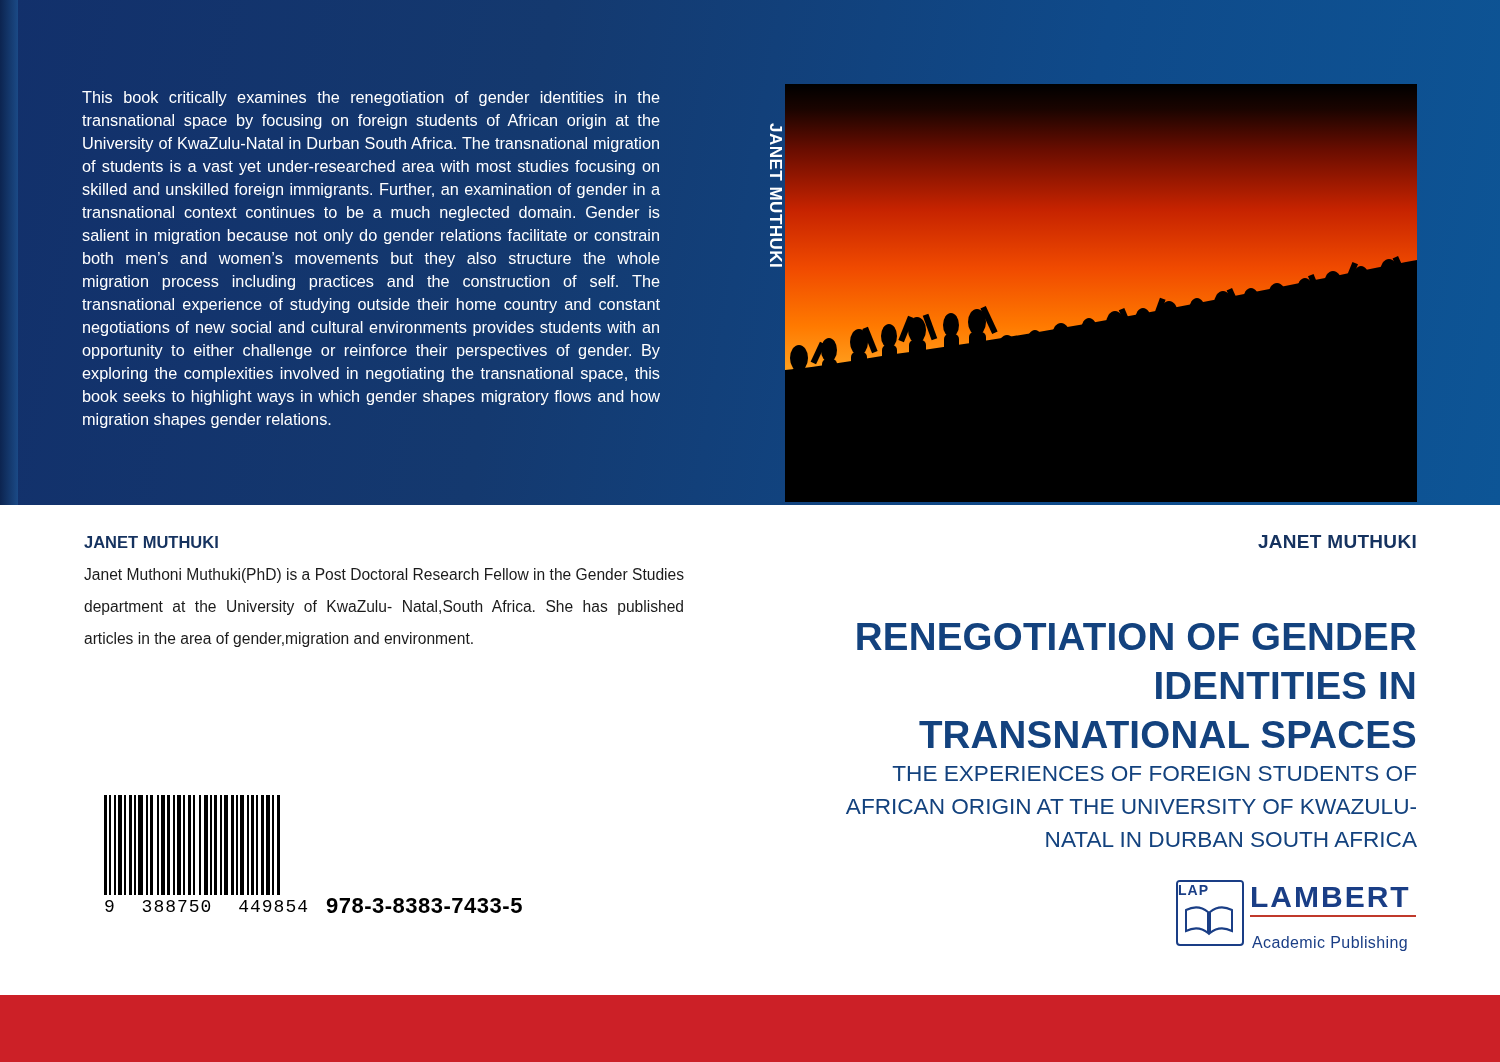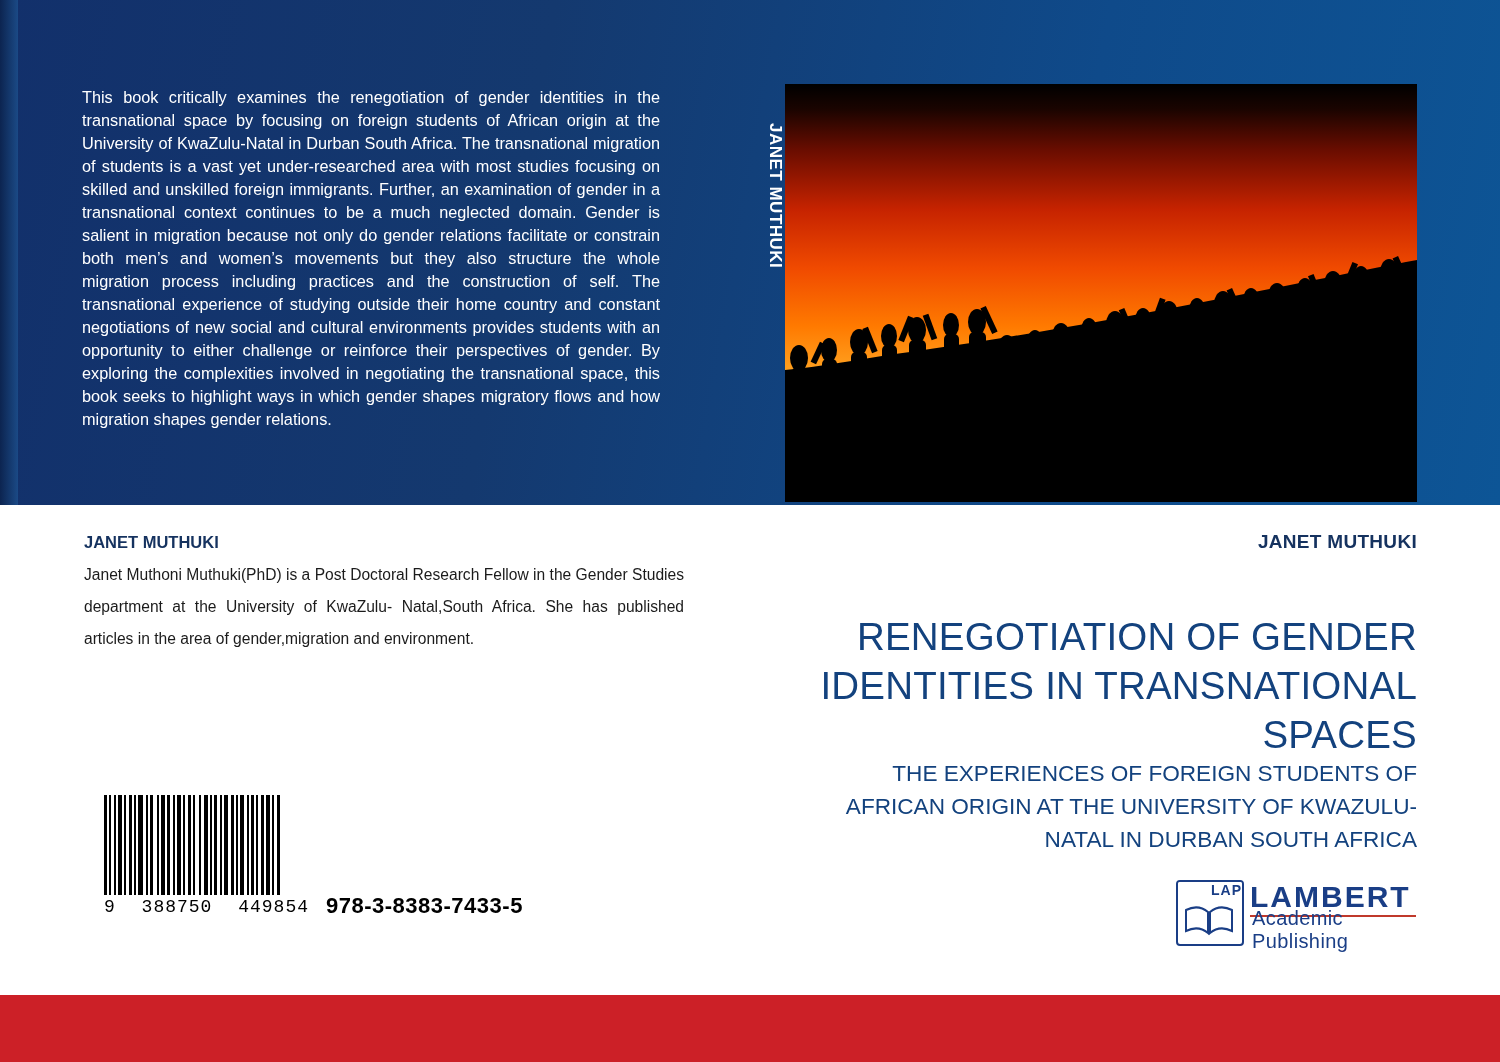--- a/index.html
+++ b/index.html
@@ -187,21 +187,21 @@
     letter-spacing: 0.3px;
   }
   .front-title {
     position: absolute;
     right: 83px;
     top: 612px;
     width: 600px;
     text-align: right;
     font-size: 38.5px;
     line-height: 49px;
-    font-weight: normal;
+    font-weight: bold;
     color: #13427e;
     letter-spacing: 0.2px;
   }
   .front-subtitle {
     position: absolute;
     right: 83px;
     top: 757px;
     width: 600px;
     text-align: right;
     font-size: 22.6px;
@@ -224,21 +224,21 @@
     height: 62px;
     border: 2px solid #1a3e86;
     border-radius: 4px;
     background: #ffffff;
     overflow: hidden;
   }
   .logo .lap-badge .lap-text {
     position: absolute;
     left: 0; top: 0;
     width: 100%;
-    text-align: right;
+    text-align: left;
     font-size: 14px;
     font-weight: bold;
     color: #1a3e86;
     letter-spacing: 1px;
     background: #ffffff;
   }
   .logo .lap-badge .book {
     position: absolute;
     left: 6px;
     top: 22px;
@@ -251,22 +251,22 @@
     top: 2px;
     font-size: 30px;
     font-weight: bold;
     color: #1a3e86;
     letter-spacing: 2px;
     line-height: 34px;
   }
   .logo .lam-sub {
     position: absolute;
     left: 76px;
-    top: 29px;
-    font-size: 20px;
+    top: 56px;
+    font-size: 16px;
     color: #1a3e86;
     letter-spacing: 0.4px;
   }
   .logo .rule {
     position: absolute;
     left: 74px;
     top: 37px;
     width: 166px;
     height: 2px;
     background: #c0392b;

